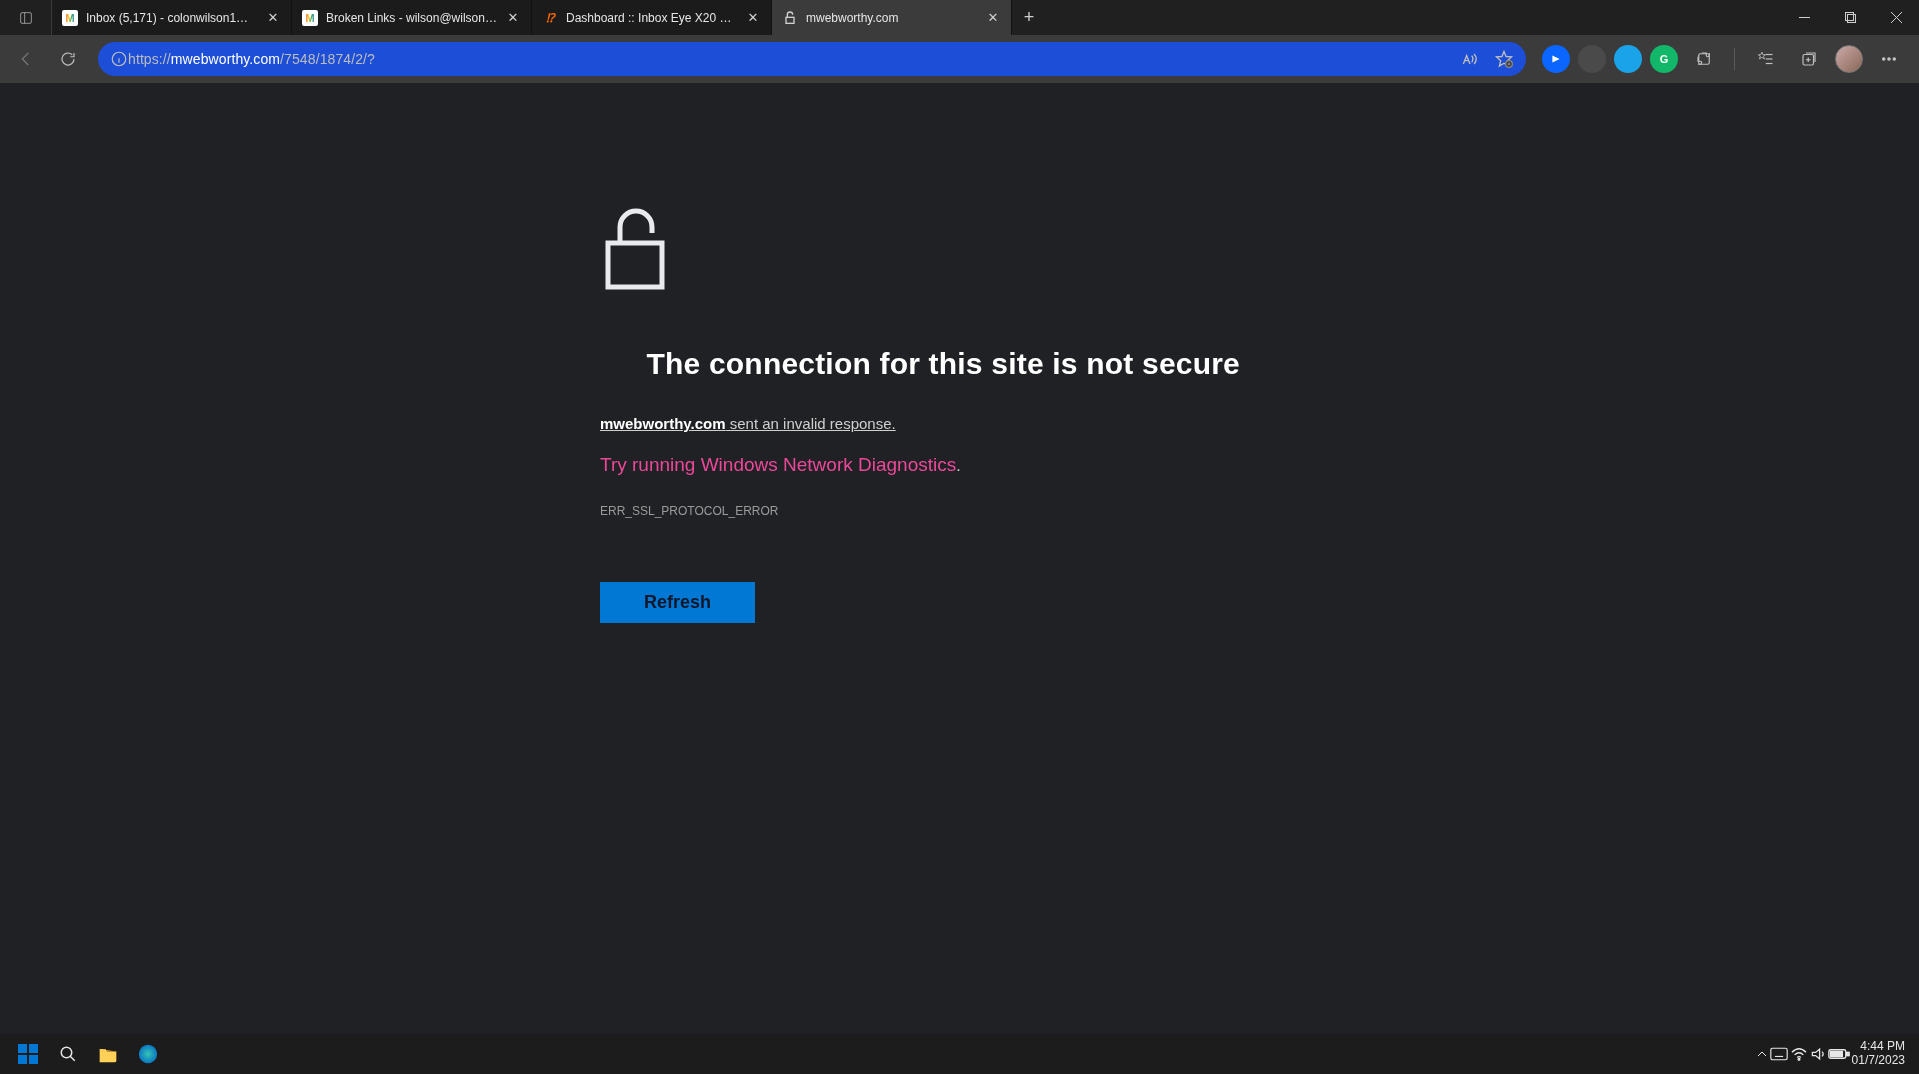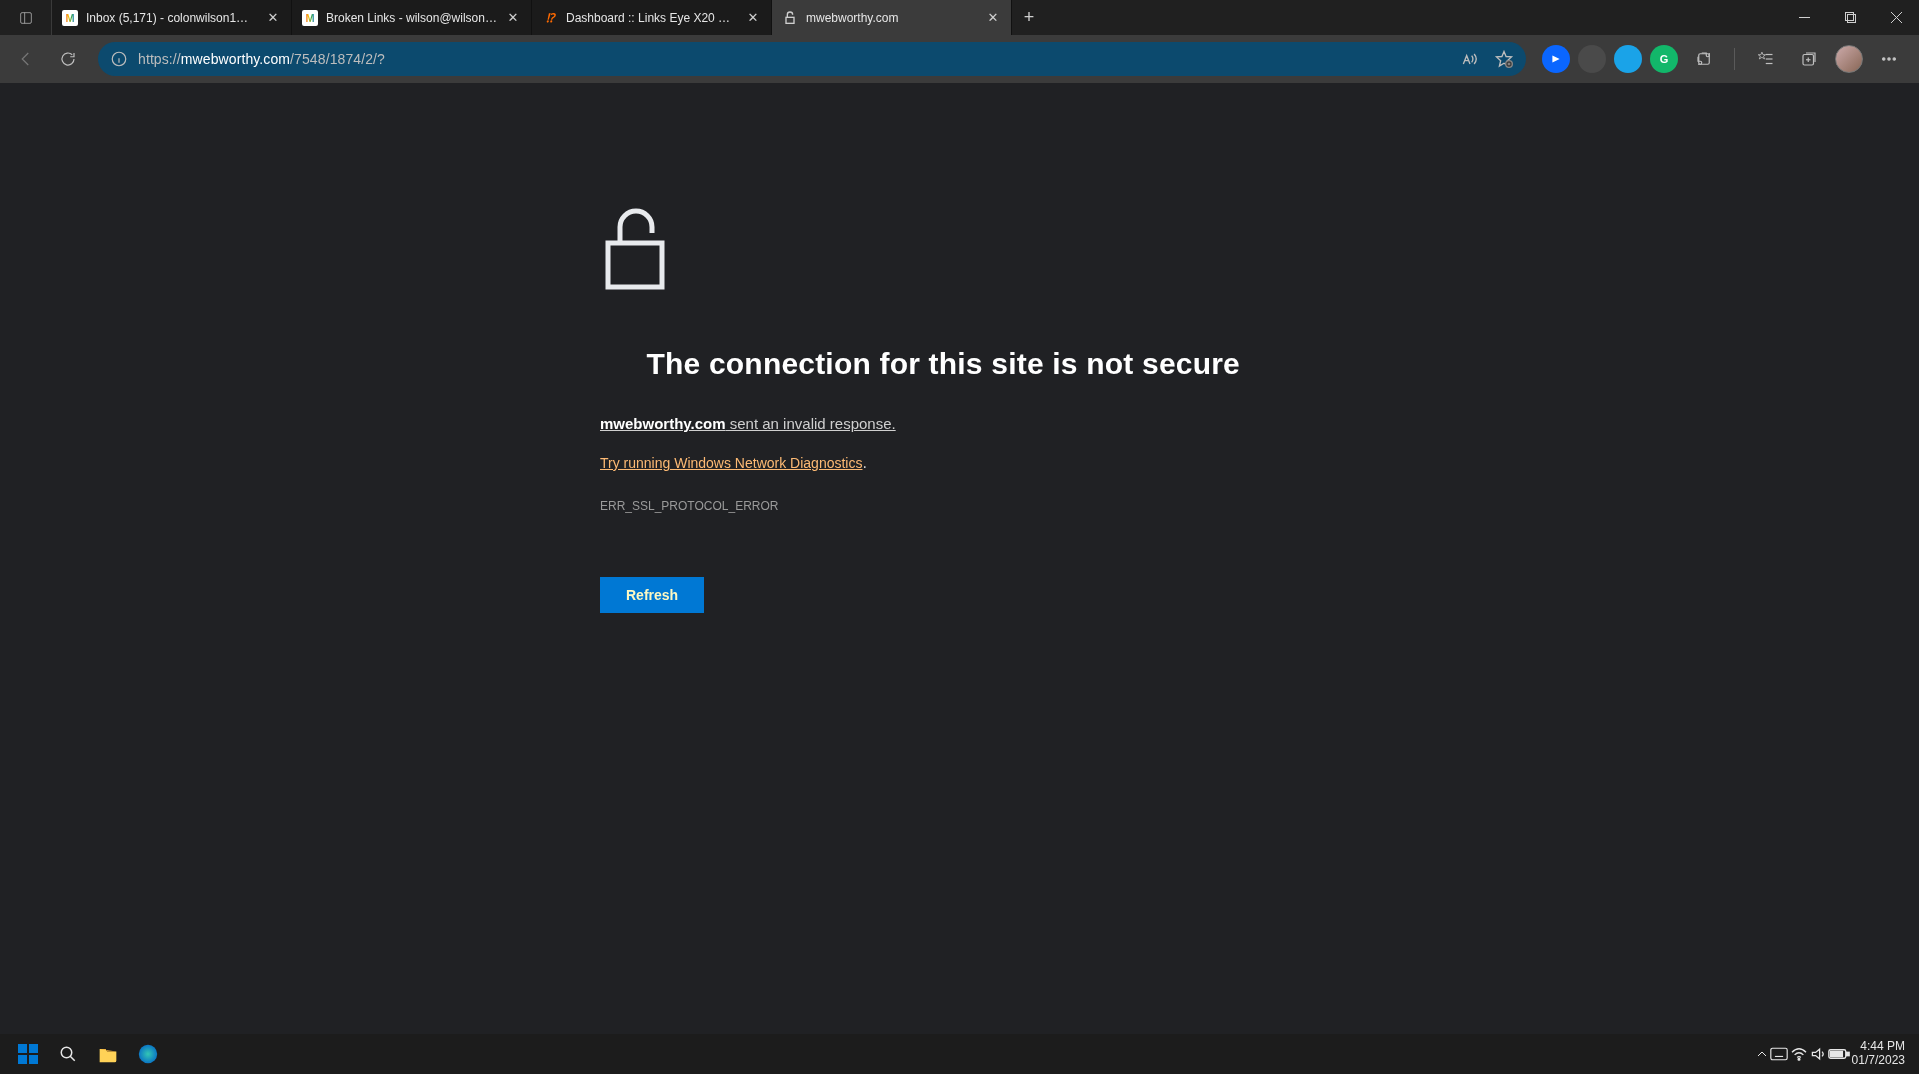--- a/index.html
+++ b/index.html
@@ -16,40 +16,40 @@
     .tab .close{width:16px;height:16px;display:flex;align-items:center;justify-content:center;color:#cfcfcf;font-size:13px;}
     .newtab{width:34px;display:flex;align-items:center;justify-content:center;color:#cfcfcf;font-size:18px;}
     .windowctl{margin-left:auto;display:flex;}
     .windowctl .wbtn{width:46px;display:flex;align-items:center;justify-content:center;color:#cfcfcf;}
     .windowctl svg{width:11px;height:11px;stroke:#cfcfcf;fill:none;stroke-width:1;}
     
     .toolbar{height:48px;background:#3b3b3b;display:flex;align-items:center;padding:0 8px;gap:6px;}
     .tbtn{width:36px;height:36px;display:flex;align-items:center;justify-content:center;border-radius:4px;color:#bfbfbf;}
     .tbtn svg{width:18px;height:18px;stroke:#bfbfbf;fill:none;stroke-width:1.6;}
     .tbtn.disabled{opacity:.45;}
-    .omnibox{flex:1;height:34px;background:#0c4a6e;border-radius:18px;display:flex;align-items:center;padding:8px 12px;gap:10px;margin:0 6px;}
+    .omnibox{flex:1;height:34px;background:#1d4ed8;border-radius:18px;display:flex;align-items:center;padding:8px 12px;margin:0 6px;}
     .omnibox .info-ic{width:18px;height:18px;}
     .omnibox .url{flex:1;color:#bdbdbd;font-size:14px;letter-spacing:.1px;}
     .omnibox .url .host{color:#ffffff;}
     .omnibox .right-ic{display:flex;align-items:center;gap:14px;}
     .ext-strip{display:flex;align-items:center;gap:8px;padding:0 4px;}
     .ext{width:28px;height:28px;border-radius:50%;display:flex;align-items:center;justify-content:center;font-size:11px;font-weight:600;color:#fff;}
     .divider{width:1px;height:22px;background:#5a5a5a;margin:0 4px;}
     .avatar{width:28px;height:28px;border-radius:50%;background:linear-gradient(135deg,#caa 0%,#865 100%);border:1px solid #777;}
     
     .viewport{position:absolute;top:83px;left:0;right:0;bottom:40px;background:#202124;color:#e8eaed;}
     .error-wrap{max-width:640px;margin:120px 0 0 600px;}
     .lock-ic{margin-bottom:48px;}
     .err-title{font-size:30px;font-weight:600;color:#ffffff;margin-bottom:34px;letter-spacing:.2px;text-align:right;}
     .err-msg{font-size:15px;color:#cfcfcf;margin-bottom:22px;text-decoration:underline;}
     .err-msg b{color:#ffffff;font-weight:600;}
-    .err-link{font-size:14px;color:#fdba74;text-decoration:underline;display:inline-block;margin-bottom:28px;}
+    .err-link{font-size:19px;color:#ec4899;display:inline-block;margin-bottom:28px;}
     .err-link-dot{color:#cfcfcf;}
     .err-code{font-size:12px;color:#9a9a9a;margin-bottom:64px;}
-    .refresh-btn{background:#0078d4;color:#fef9c3;font-size:14px;font-weight:600;border:none;padding:10px 26px;cursor:pointer;}
+    .refresh-btn{background:#0078d4;color:#0f172a;font-size:18px;font-weight:600;border:none;padding:10px 44px;cursor:pointer;}
     
     .taskbar{position:absolute;left:0;right:0;bottom:0;height:40px;background:#1c1c1c;display:flex;align-items:center;padding:0 8px;color:#e6e6e6;font-size:12px;}
     .taskbar .tb-ic{width:40px;height:40px;display:flex;align-items:center;justify-content:center;}
     .taskbar .tray{margin-left:auto;display:flex;align-items:center;gap:2px;padding-right:6px;}
     .taskbar .clock{text-align:right;line-height:1.15;font-size:12px;}
     
     .fv-gmail{background:#fff;border-radius:2px;display:flex;align-items:center;justify-content:center;}
     .fv-gmail span{font-weight:700;font-size:11px;background:linear-gradient(90deg,#ea4335,#fbbc05,#34a853,#4285f4);-webkit-background-clip:text;color:transparent;}
     .fv-dash{display:flex;align-items:center;justify-content:center;color:#ff6a00;font-style:italic;font-weight:700;}
     .fv-lock{display:flex;align-items:center;justify-content:center;}
@@ -74,21 +74,21 @@
     </div>
     <div class="tab">
       <div class="favicon fv-gmail">
           <span>M</span>
         </div>
       <div class="label">Broken Links - wilson@wilsoncaf</div>
       <div class="close">✕</div>
     </div>
     <div class="tab">
       <div class="favicon fv-dash">⁉</div>
-      <div class="label">Dashboard :: Links Eye X20 MW</div>
+      <div class="label">Dashboard :: Inbox Eye X20 MW</div>
       <div class="close">✕</div>
     </div>
     <div class="tab active">
       <div class="favicon fv-lock">
         <svg width="16" height="16" viewBox="0 0 24 24" stroke="#cfcfcf" fill="none" stroke-width="2">
             <rect x="6" y="11" width="12" height="9"></rect>
             <path d="M8 11 V7 a4 4 0 0 1 8 0"></path>
           </svg>
       </div>
       <div class="label">mwebworthy.com</div>

